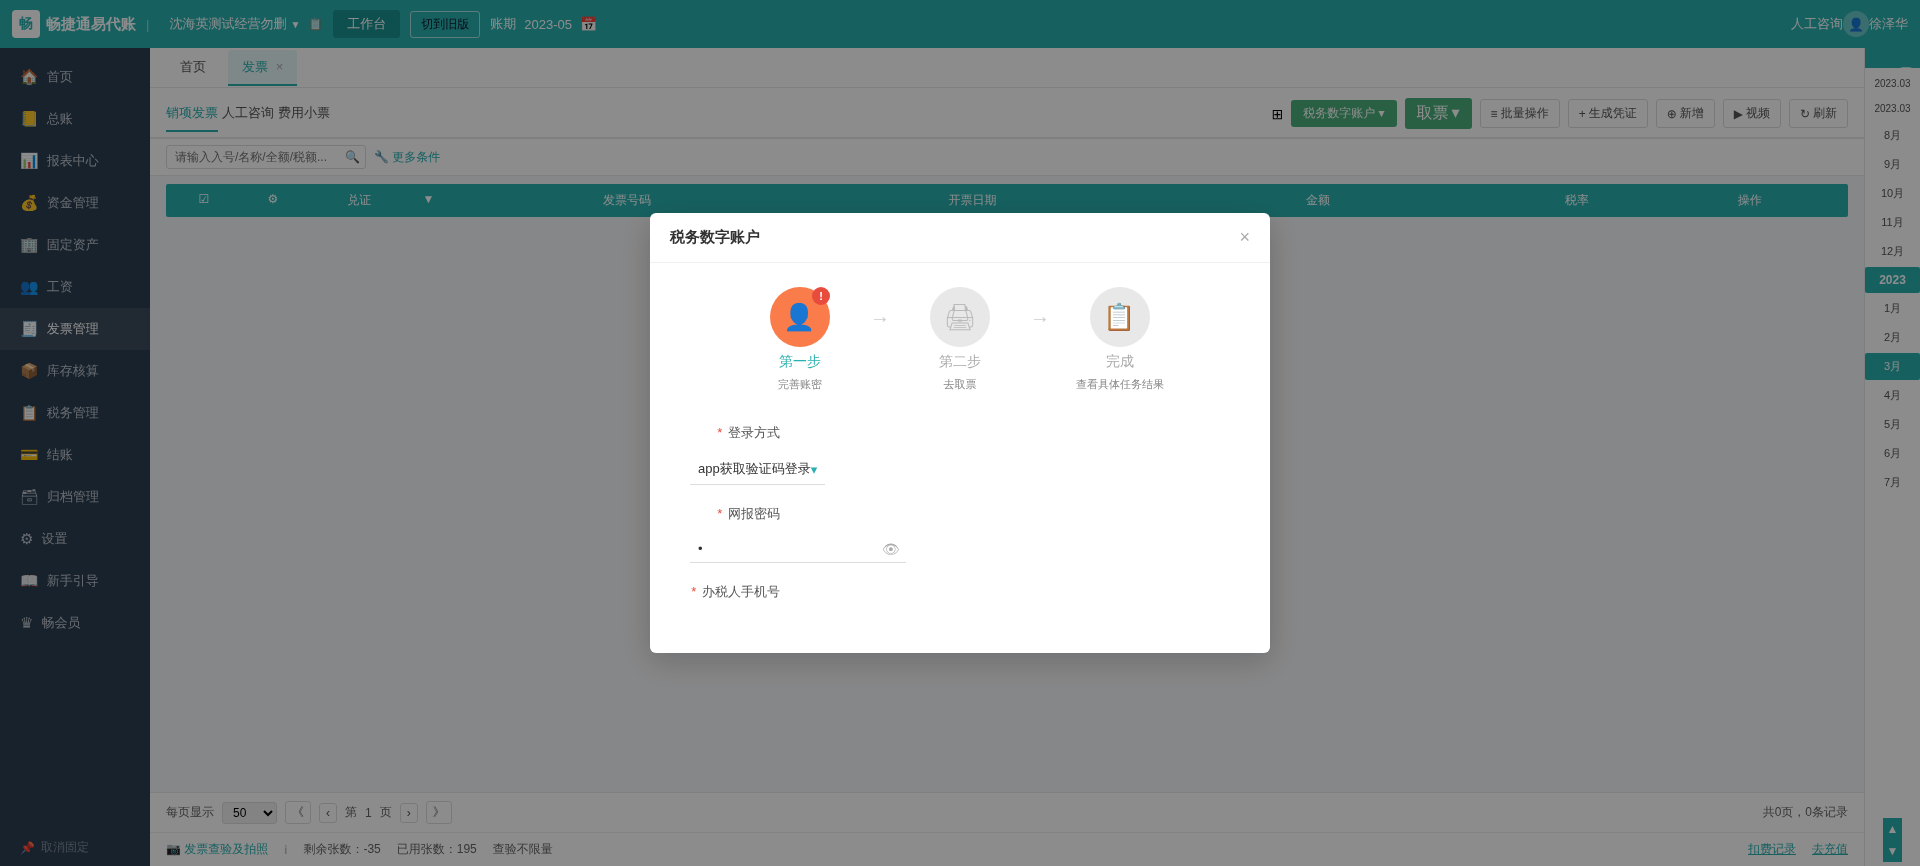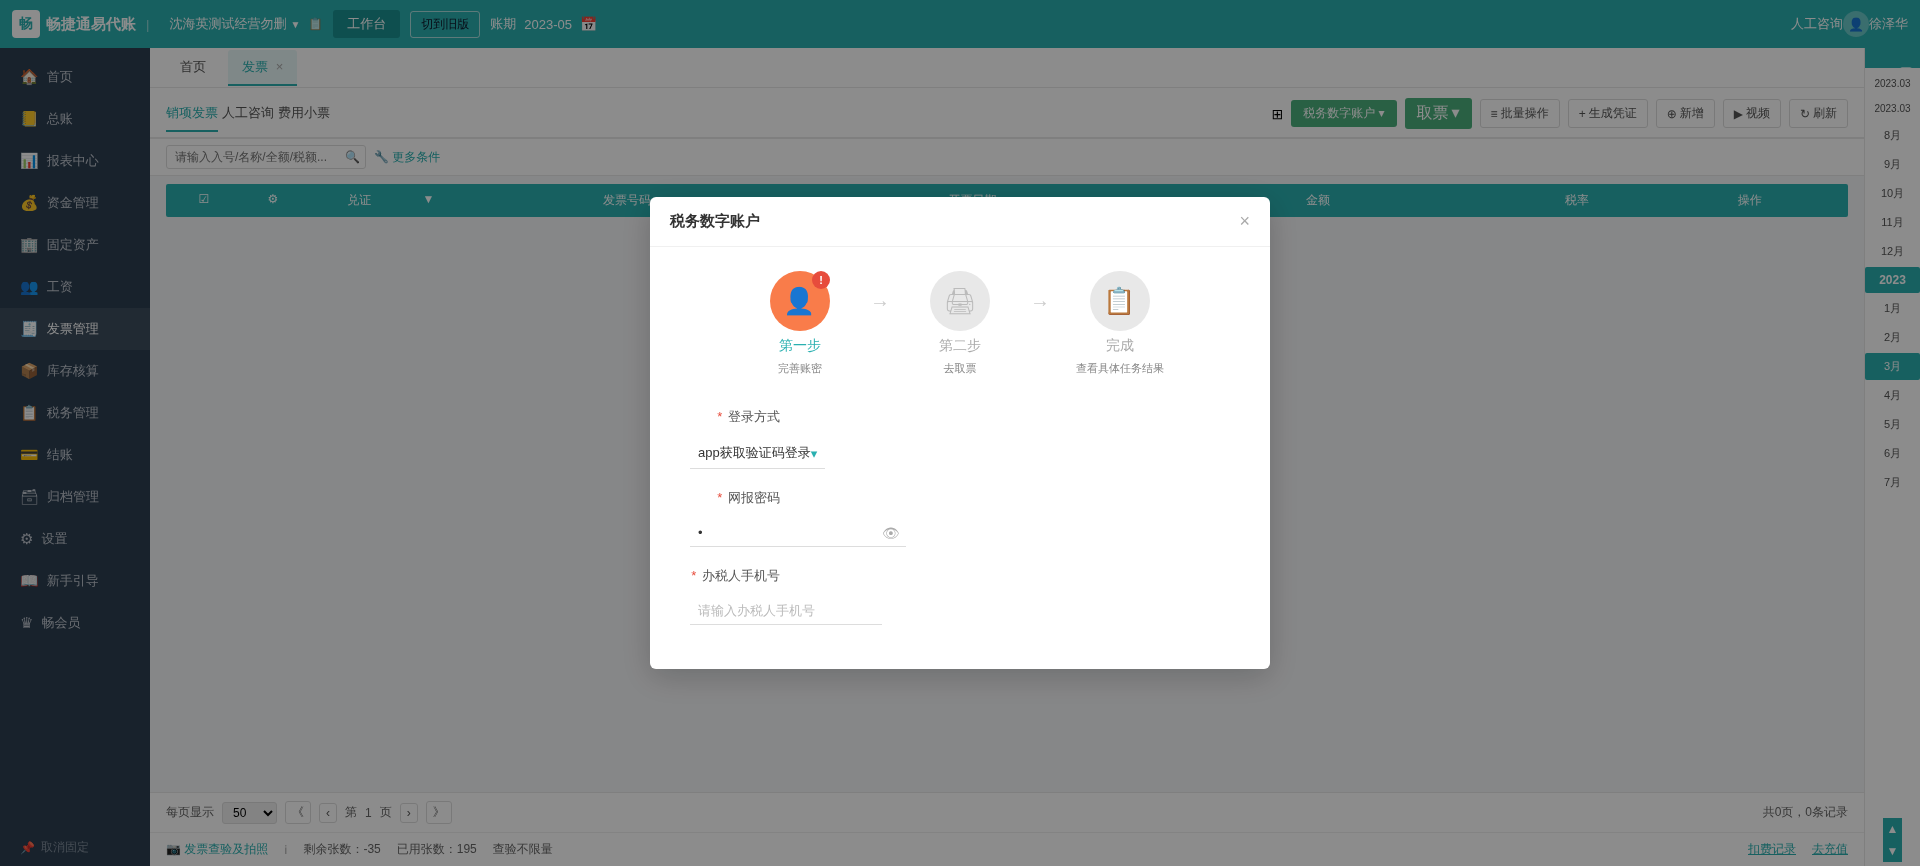--- a/index.html
+++ b/index.html
@@ -770,18 +770,17 @@
           <input type="password" class="password-input" value="•" style="">
           <span class="eye-icon">👁</span>
         </div>
       </div>
 
       <div class="form-row">
         <span class="form-label">
           <span class="required">*</span>
           <span>办税人手机号</span>
         </span>
-        <input type="text" class="form-input" placeholder="请输入办税人手机号" style="">
       </div>
     </div>
 
   </div>
 </div>
 
 </body></html>

